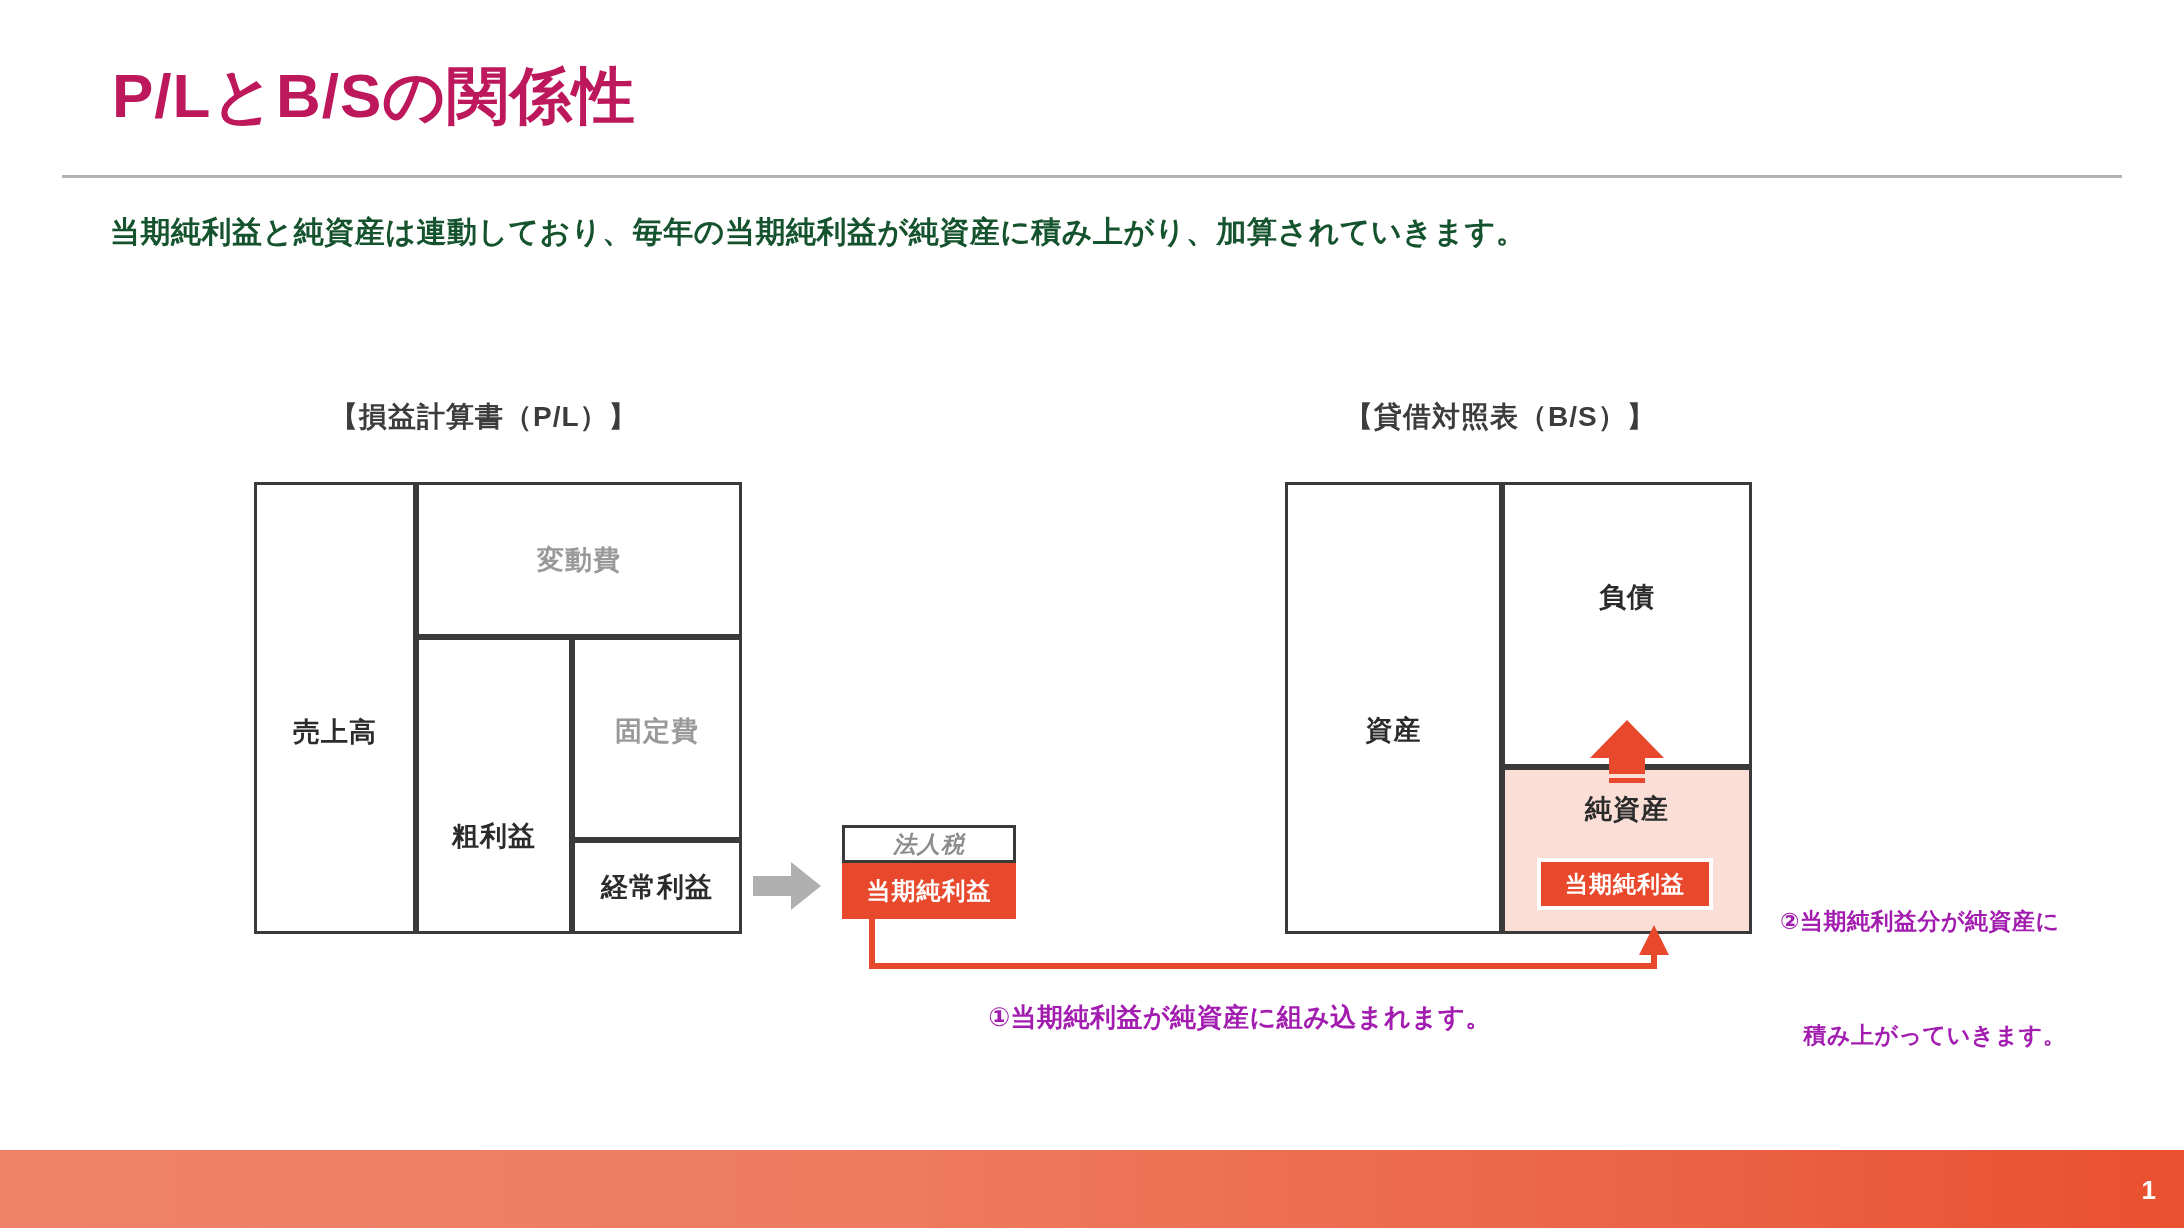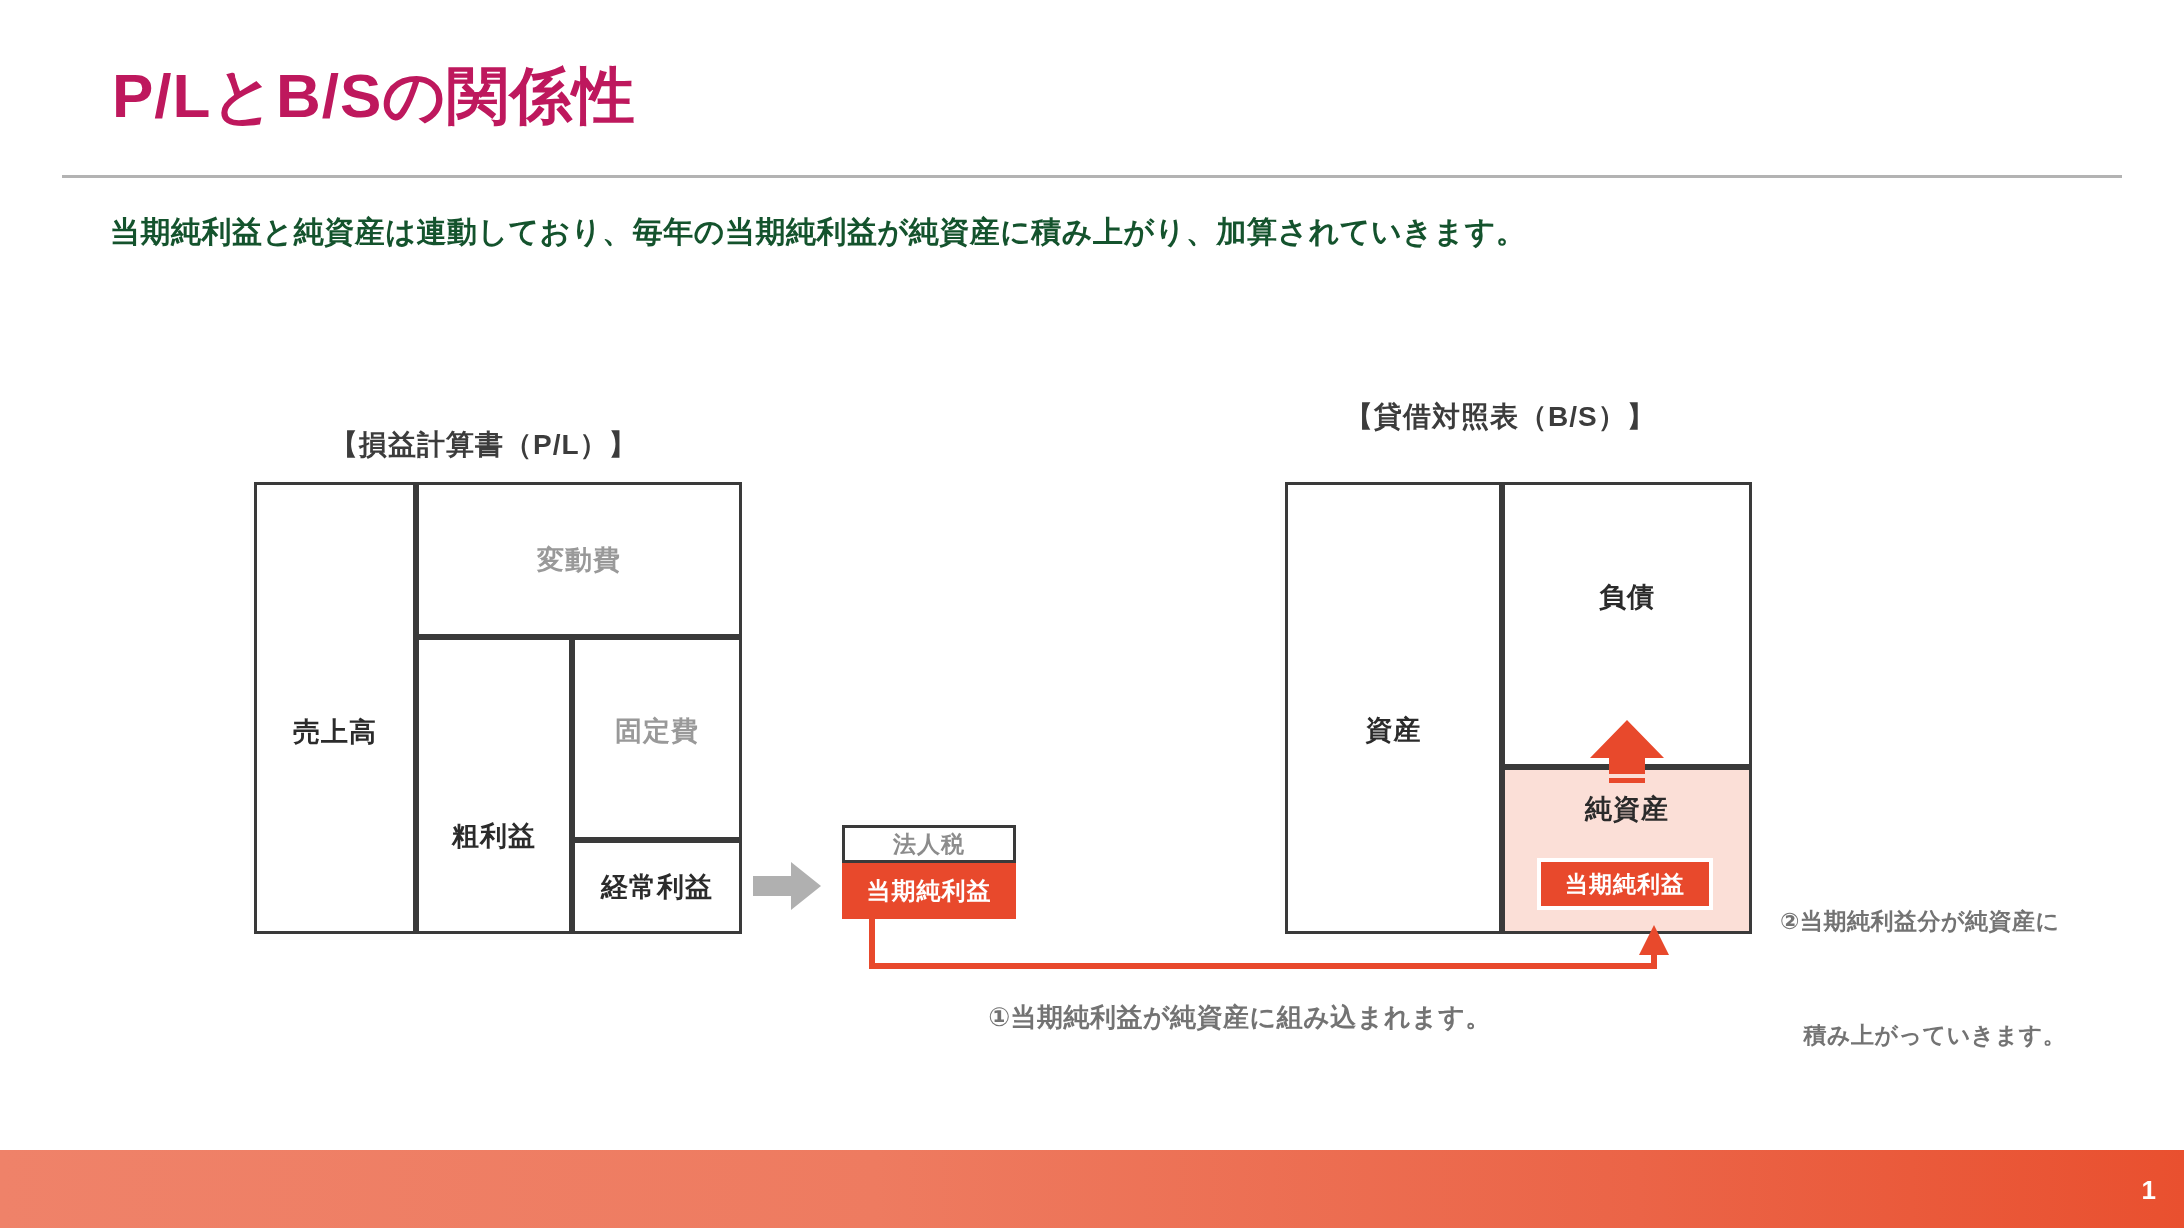--- a/index.html
+++ b/index.html
@@ -48,21 +48,21 @@
 
   
   .section-caption {
     position: absolute;
     font-size: 28px;
     font-weight: bold;
     color: #3c3c3c;
     letter-spacing: 1px;
     white-space: nowrap;
   }
-  #pl-caption { left: 330px; top: 398px; margin-top: 28px; }
+  #pl-caption { left: 330px; top: 398px; }
   #bs-caption { left: 1345px; top: 398px; }
 
   
   .cell {
     position: absolute;
     box-sizing: border-box;
     border: 3px solid #3a3a3a;
     background: #ffffff;
     display: flex;
     align-items: center;
@@ -98,21 +98,21 @@
   }
 
   
   #tax-box {
     position: absolute;
     left: 842px; top: 825px;
     width: 174px; height: 38px;
     box-sizing: border-box;
     border: 3px solid #3a3a3a;
     background: #ffffff;
-    display: flex; align-items: center; justify-content: center;
+    display: flex; align-items: center; justify-content: center; font-style: italic;
   }
   #tax-box .cell-label { font-size: 23px; color: #8c8c8c; }
 
   #pl-net-box {
     position: absolute;
     left: 842px; top: 863px;
     width: 174px; height: 56px;
     background: #e8492c;
     display: flex; align-items: center; justify-content: center;
   }
@@ -153,21 +153,21 @@
   #connector-svg {
     position: absolute;
     left: 0; top: 0;
     width: 2184px; height: 1228px;
     pointer-events: none;
   }
 
   
   .annotation {
     position: absolute;
-    color: #737373;
+    color: #a21caf;
     font-weight: bold;
     letter-spacing: 0.5px;
     white-space: pre;
   }
   #annotation-1 {
     left: 988px; top: 1000px;
     font-size: 26px;
   }
   #annotation-2 {
     left: 1780px; top: 826px;

